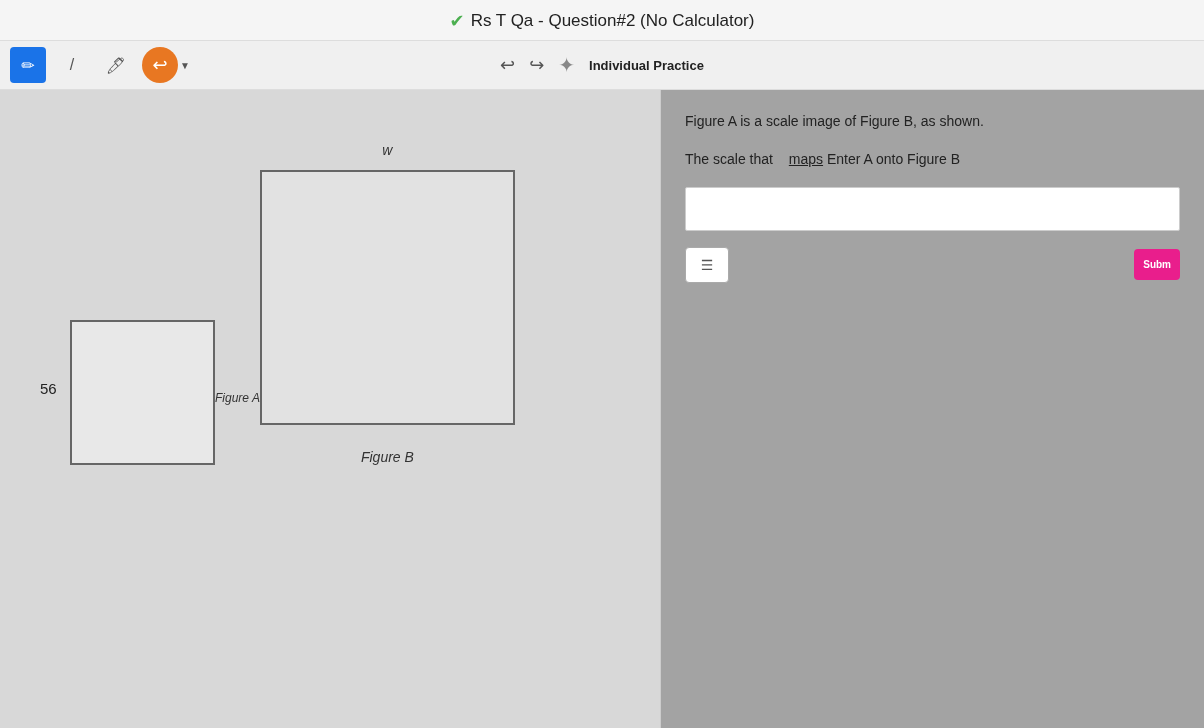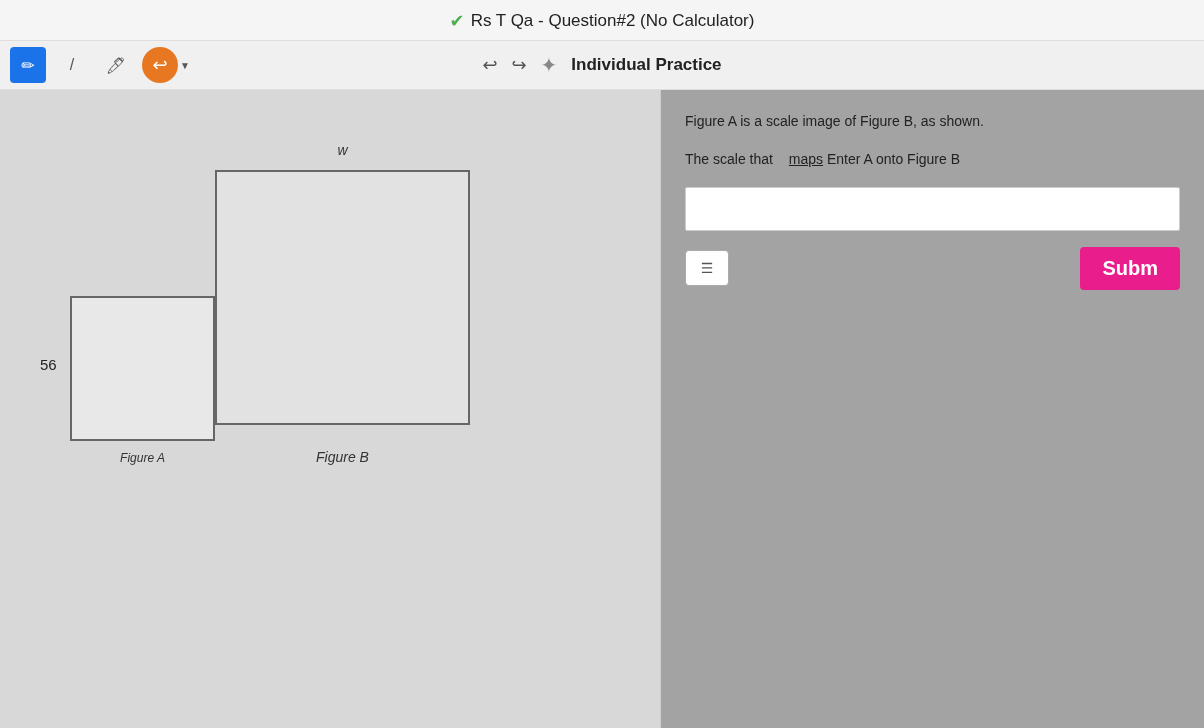--- a/index.html
+++ b/index.html
@@ -87,21 +87,21 @@
     }
     .star-btn {
       background: none;
       border: none;
       font-size: 20px;
       cursor: pointer;
       color: #888;
     }
     .individual-practice-label {
       font-weight: bold;
-      font-size: 17px;
+      font-size: 13px;
       color: #222;
     }
 
     
     .main-content {
       display: flex;
       flex: 1;
       overflow: hidden;
     }
 
@@ -127,21 +127,21 @@
     .figures-row {
       display: flex;
       align-items: flex-end;
       gap: 0px;
       position: relative;
     }
 
     
     .figure-a-container {
       display: flex;
-      flex-direction: column;
+      flex-direction: row;
       align-items: center;
       position: relative;
     }
     .figure-a-label-56 {
       position: absolute;
       top: 60px;
       left: -30px;
       font-size: 15px;
       color: #222;
     }
@@ -255,22 +255,22 @@
       justify-content: center;
       cursor: pointer;
       font-size: 14px;
       color: #555;
     }
 
     .submit-btn {
       background: #e91e8c;
       color: white;
       border: none;
-      padding: 10px 22px;
-      font-size: 20px;
+      padding: 10px 9px;
+      font-size: 10px;
       font-weight: bold;
       border-radius: 4px;
       cursor: pointer;
       margin-left: auto;
     }
   </style>
 </head>
 <body>
 
 <div class="title-bar">

